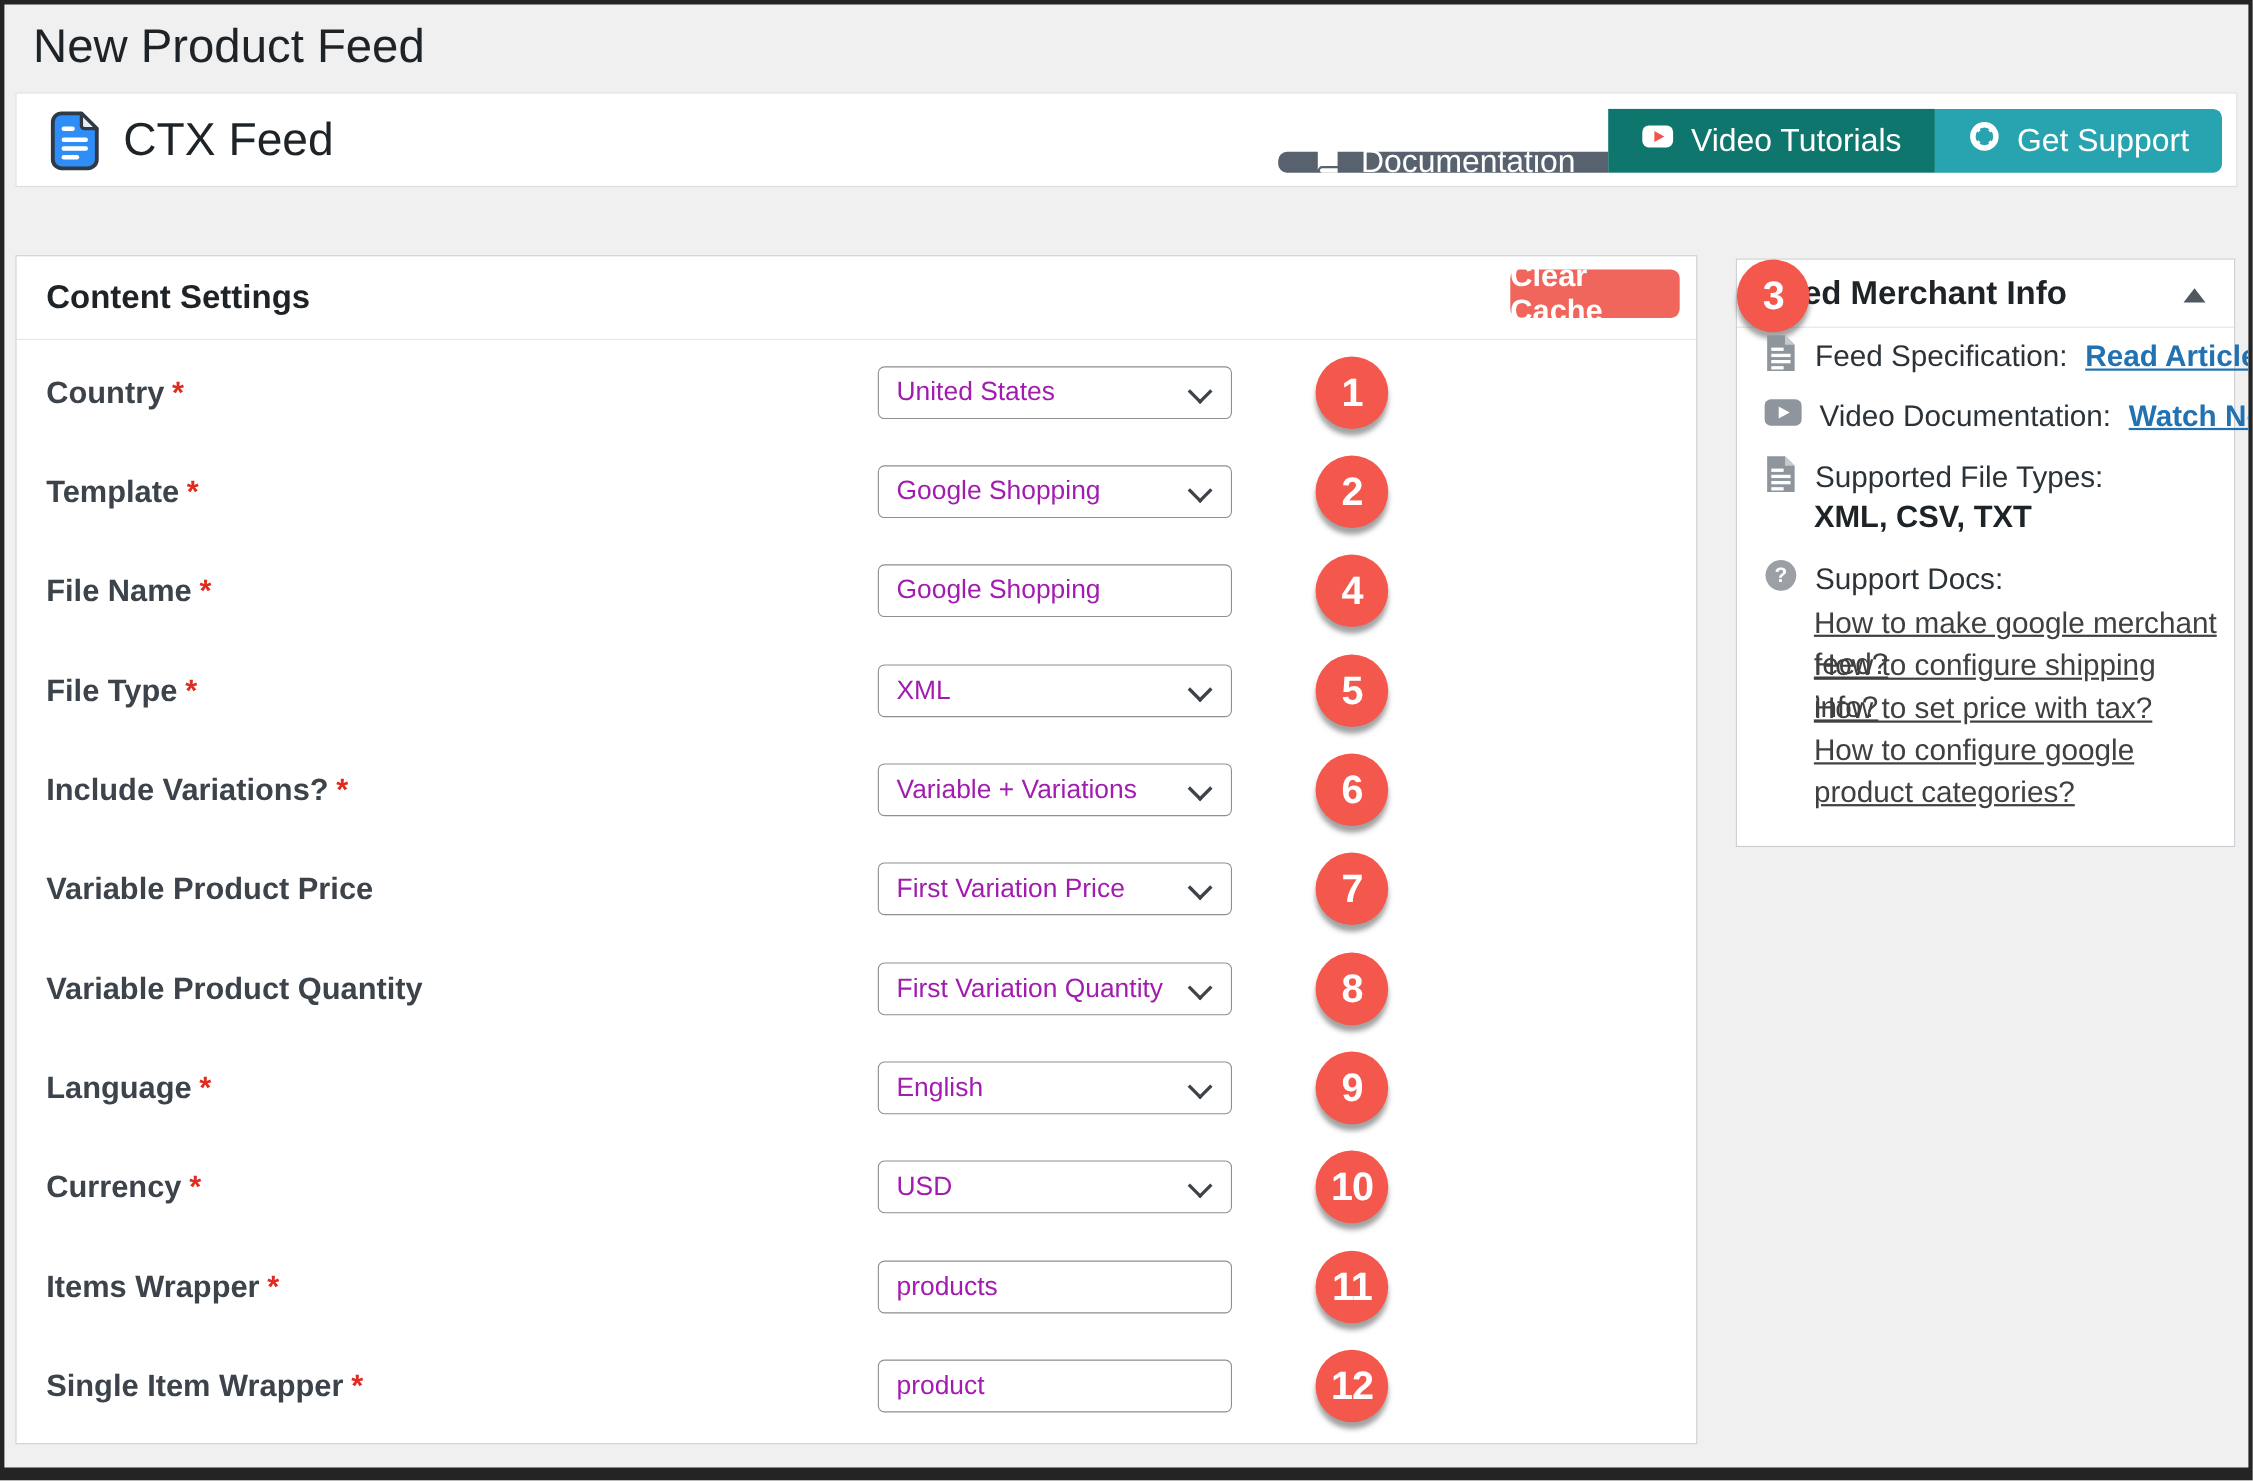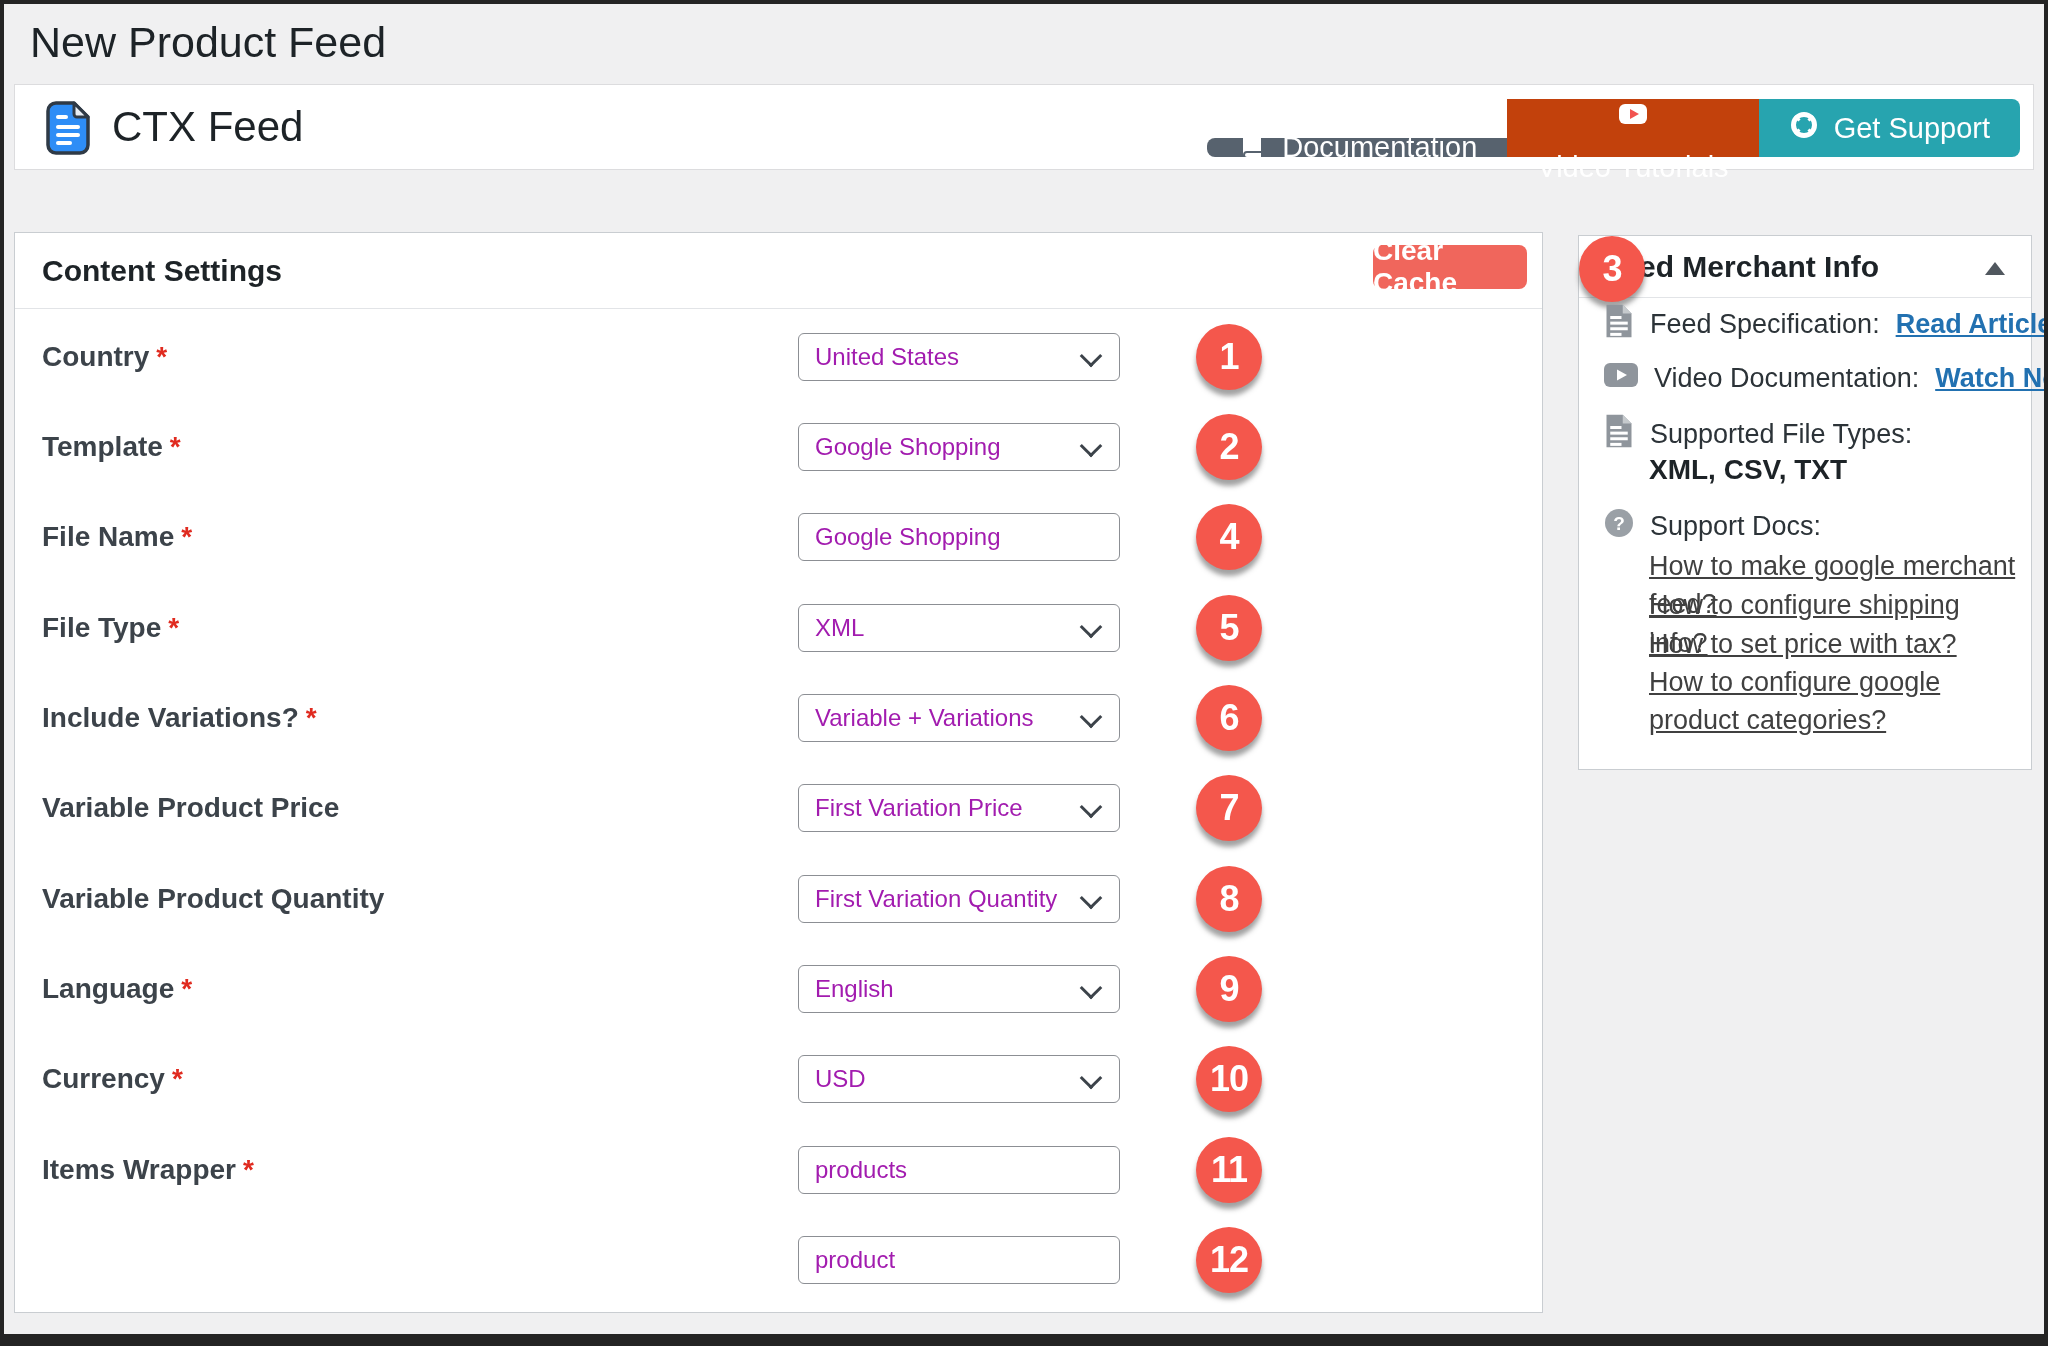--- a/index.html
+++ b/index.html
@@ -13,21 +13,21 @@
   .page-title{position:absolute; left:26px; top:14px; font-size:43px; font-weight:500; color:#1d2327;text-align:center;}
 
   
   .topbar{position:absolute; left:10px; top:80px; width:2020px; height:86px;
     background:#fff; border:1px solid #dcdcde; box-sizing:border-box;}
   .logo{position:absolute; left:29px; top:15px;}
   .app-title{position:absolute; left:97px; top:0; height:84px; line-height:84px; font-size:42px; font-weight:500; color:#1d2327;}
   .btn-group{position:absolute; right:13px; top:14px; height:58px; display:flex;}
   .tb-btn{display:flex; align-items:center; gap:15px; padding:0 30px; font-size:29px; font-weight:500; color:#fff; cursor:pointer; white-space:nowrap;}
   .tb-btn.doc{background:#57626e; border-radius:8px 0 0 8px;margin-top:39px;}
-  .tb-btn.video{background:#c2410c;flex-direction:column;}
+  .tb-btn.video{background:#0f766e;}
   .tb-btn.support{background:#27a4af; border-radius:0 8px 8px 0;}
 
   
   .panel{position:absolute; background:#fff; border:1px solid #c9cdd1; box-sizing:border-box;}
   .content-panel{left:10px; top:228px; width:1529px; height:1081px;}
   .cs-header{position:absolute; left:0; top:0; width:100%; height:76px; border-bottom:1px solid #e2e4e7; box-sizing:border-box;}
   .cs-title{position:absolute; left:27px; top:0; line-height:76px; font-size:30px; font-weight:700; color:#1d2327;}
   .clear-cache{position:absolute; right:15px; top:12px; width:154px; height:44px; background:#f0665c; color:#fff;
     border-radius:8px; font-size:28px; font-weight:600; display:flex; align-items:center; justify-content:center; cursor:pointer;}
 
@@ -202,20 +202,21 @@
 
     <div class="form-row" style="top:913px">
       <div class="row-label"><span>Items Wrapper</span><span class="req">*</span></div>
       <div class="control text-input">
           <span>products</span>
         </div>
       <div class="badge">11</div>
     </div>
 
     <div class="form-row" style="top:1003px">
+      <div class="row-label"><span>Single Item Wrapper</span><span class="req">*</span></div>
       <div class="control text-input">
           <span>product</span>
         </div>
       <div class="badge">12</div>
     </div>
   </div>
 
   <div class="panel sidebar-panel">
     <div class="sb-header">
       <span class="sb-title">Feed Merchant Info</span>

